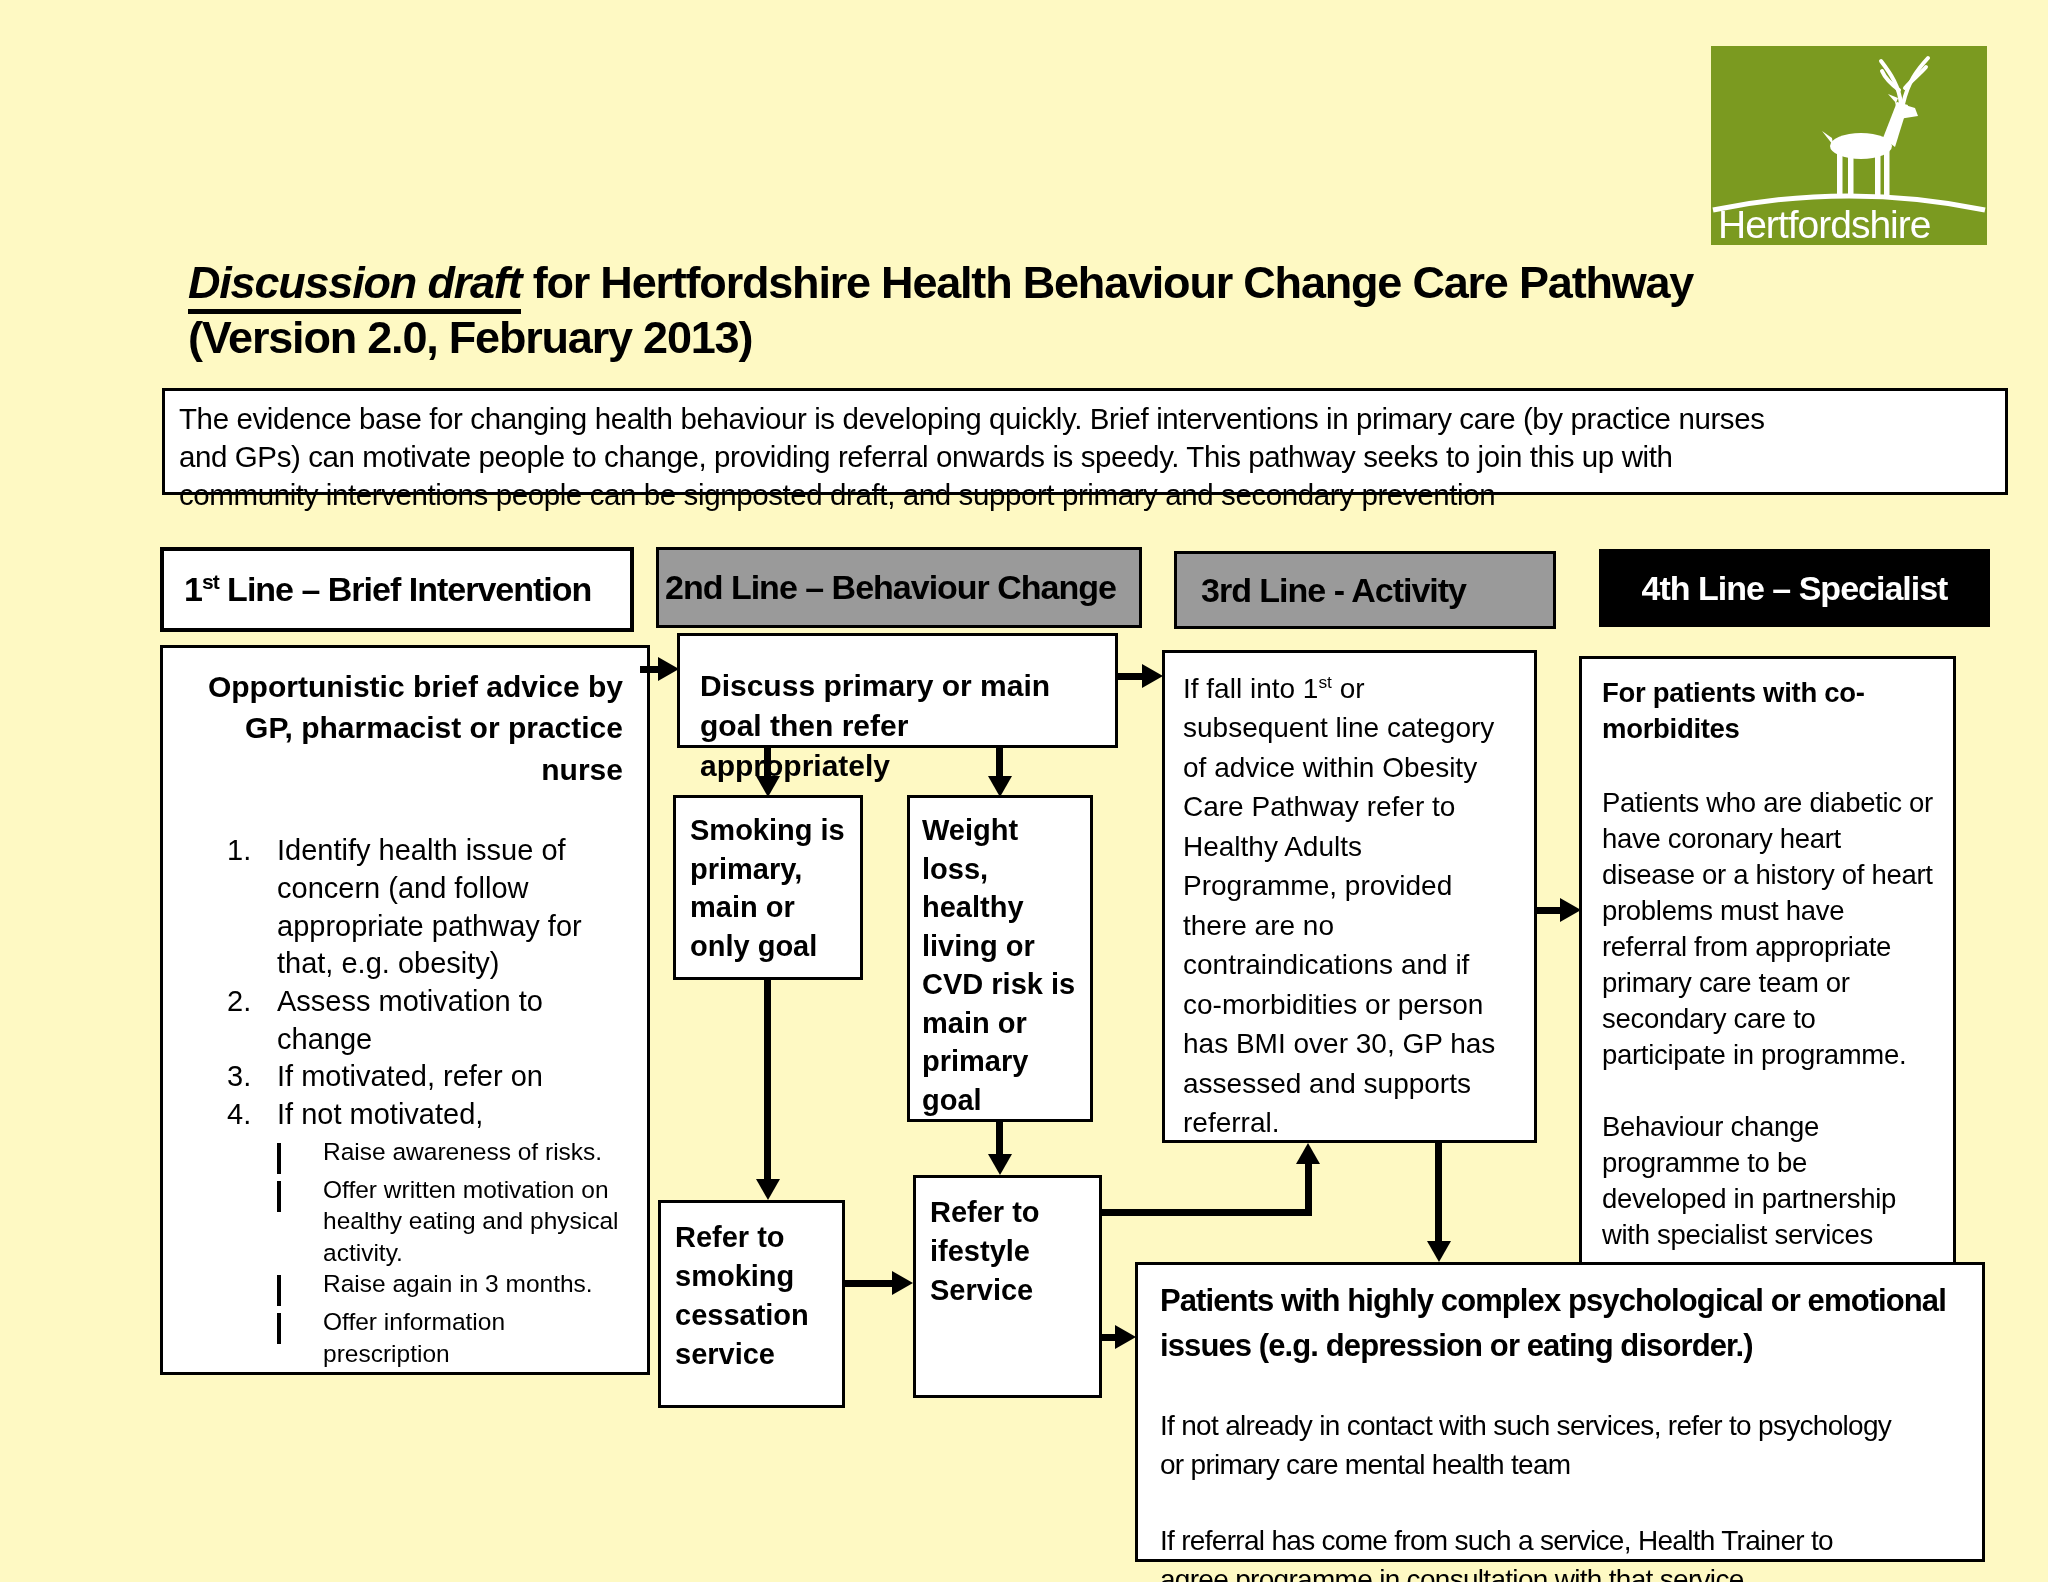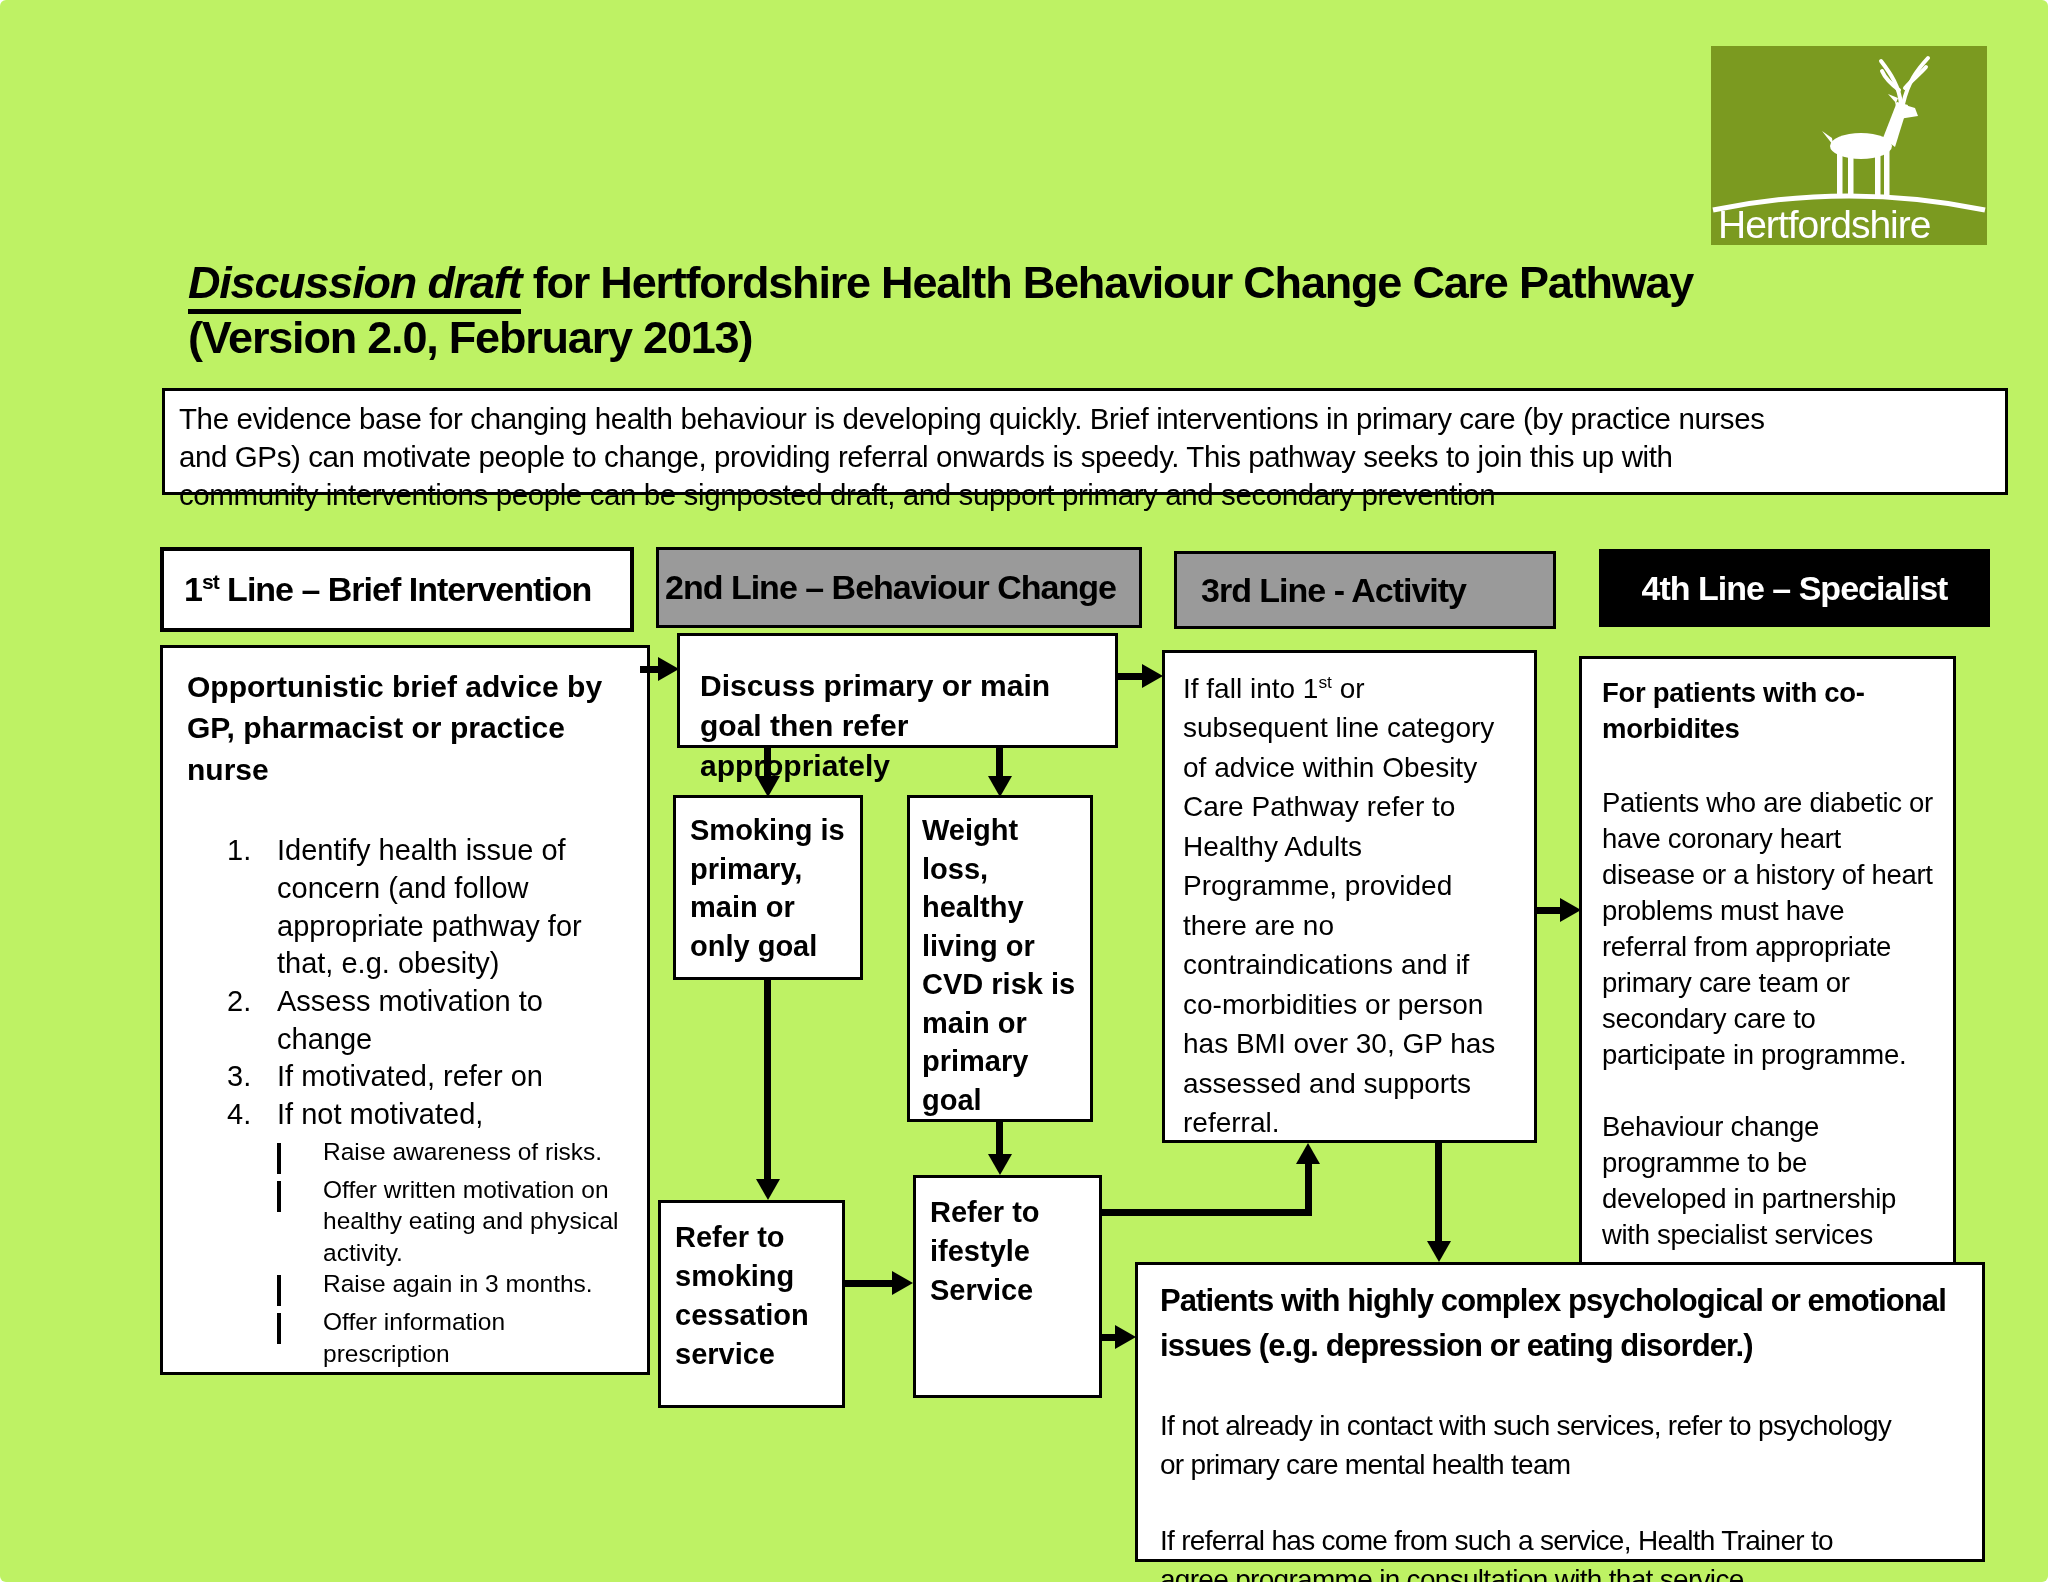--- a/index.html
+++ b/index.html
@@ -1,17 +1,17 @@
 <!DOCTYPE html>
 <html><head>
 <meta charset="utf-8">
 <style>
   html,body{margin:0;padding:0;background:#fff;}
-  #page{position:relative;width:2048px;height:1582px;background:#bef264;
-        font-family:"Liberation Sans",sans-serif;color:#000;overflow:hidden;border-radius:6px;}
+  #page{position:relative;width:2048px;height:1582px;background:#fef9c3;
+        font-family:"Liberation Sans",sans-serif;color:#000;overflow:hidden;}
   .box{position:absolute;border:3px solid #000;background:#fff;box-sizing:border-box;}
   .nowrap{white-space:nowrap;}
   sup{font-size:62%;line-height:0;vertical-align:super;}
 
   
   #logo{position:absolute;left:1711px;top:46px;width:276px;height:199px;}
 
   
   #title{position:absolute;left:188px;top:256px;width:1730px;
          font-size:45px;font-weight:bold;line-height:1.22;letter-spacing:-1.2px;}
@@ -24,21 +24,21 @@
   
   .hdr{position:absolute;box-sizing:border-box;display:flex;align-items:center;
        font-size:34px;font-weight:bold;letter-spacing:-1px;}
   #h1{left:160px;top:547px;width:474px;height:85px;background:#fff;border:4px solid #000;padding-left:20px;}
   #h2{left:656px;top:547px;width:486px;height:81px;background:#9a9a9a;border:3px solid #000;padding-left:6px;}
   #h3{left:1174px;top:551px;width:382px;height:78px;background:#9a9a9a;border:3px solid #000;padding-left:24px;}
   #h4{left:1599px;top:549px;width:391px;height:78px;background:#000;color:#fff;justify-content:center;}
 
   
   #col1{left:160px;top:645px;width:490px;height:730px;padding:18px 24px;font-size:29px;}
-  #col1 .heading{font-weight:bold;font-size:30px;line-height:1.38;}
+  #col1 .heading{font-weight:bold;font-size:30px;line-height:1.38;text-align:right;}
   #col1 .olist{margin-top:42px;}
   .oitem{display:flex;margin-left:40px;line-height:1.3;}
   .oitem .num{width:50px;flex:none;}
   .oitem .txt{width:346px;}
   .slist{margin-left:90px;margin-top:2px;}
   .sitem{display:flex;font-size:24.5px;line-height:1.28;}
   .sitem .bcol{width:46px;flex:none;padding-top:7px;}
   .sq{width:13px;height:13px;border:2.5px solid #000;box-sizing:border-box;}
   .sitem .txt{width:300px;}
 

